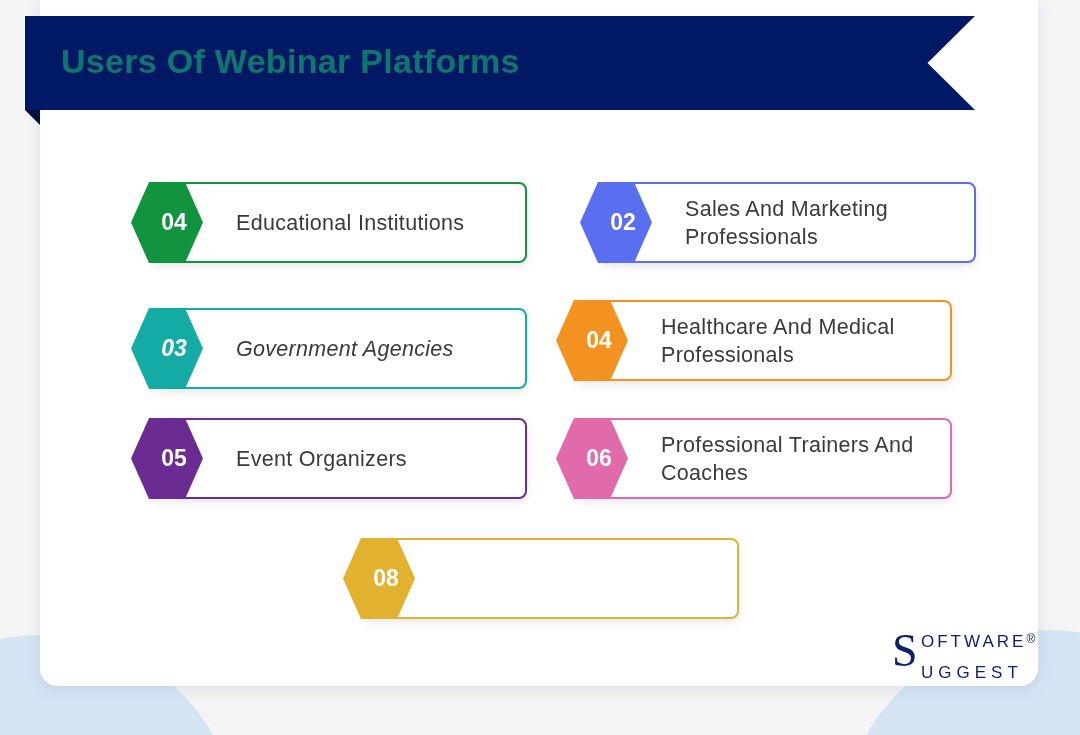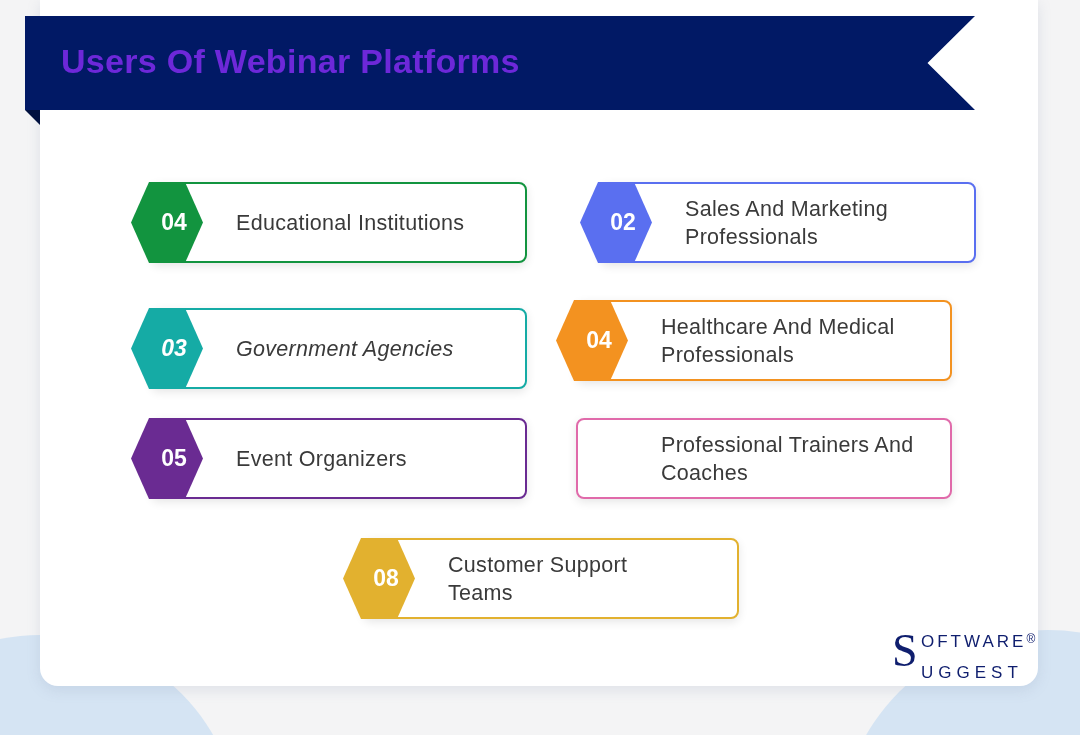--- a/index.html
+++ b/index.html
@@ -21,21 +21,21 @@
     background:#011965;
     clip-path:polygon(0 0, 100% 0, 95% 50%, 100% 100%, 0 100%);
   }
   .banner-fold {
     position:absolute; left:25px; top:110px; width:15px; height:15px;
     background:#00103f;
     clip-path:polygon(0 0, 100% 0, 100% 100%);
   }
   .banner-title {
     position:absolute; left:61px; top:42px;
-    color:#6d28d9; font-size:34px; font-weight:bold; letter-spacing:0.3px;
+    color:#0f766e; font-size:34px; font-weight:bold; letter-spacing:0.3px;
     white-space:nowrap;
   }
   .item {
     position:absolute; width:396px; height:81px;
   }
   .item-box {
     position:absolute; left:20px; top:0; right:0; bottom:0;
     background:#ffffff; border:2px solid var(--c); border-radius:8px;
     box-shadow:0 3px 10px rgba(0,0,0,0.10);
   }
@@ -109,28 +109,30 @@
 <div class="item" style="left:131px; top:418px;text-decoration:underline; --c:#6a2b92;">
   <div class="item-box"></div>
   <div class="hex">
       <span>05</span>
     </div>
   <div class="label">Event Organizers</div>
 </div>
 
 <div class="item" style="left:556px; top:418px; --c:#e06aaa;">
   <div class="item-box"></div>
+  <div class="hex">
+      <span>06</span>
+    </div>
   <div class="label" style="width:260px;">Professional Trainers And Coaches</div>
 </div>
 
 <div class="item" style="left:343px; top:538px; --c:#e2b12f;">
   <div class="item-box"></div>
   <div class="hex">
       <span>08</span>
     </div>
-  <div class="label" style="width:230px;">Customer Support Teams</div>
 </div>
 
 <div class="logo">
   <span class="logo-s">S</span>
   <span class="logo-top"><span style="text-transform:uppercase;">oftware</span><span class="logo-reg">®</span></span>
   <span class="logo-bot" style="text-transform:uppercase;margin-top:12px;">uggest</span>
 </div>
 
 </body></html>

